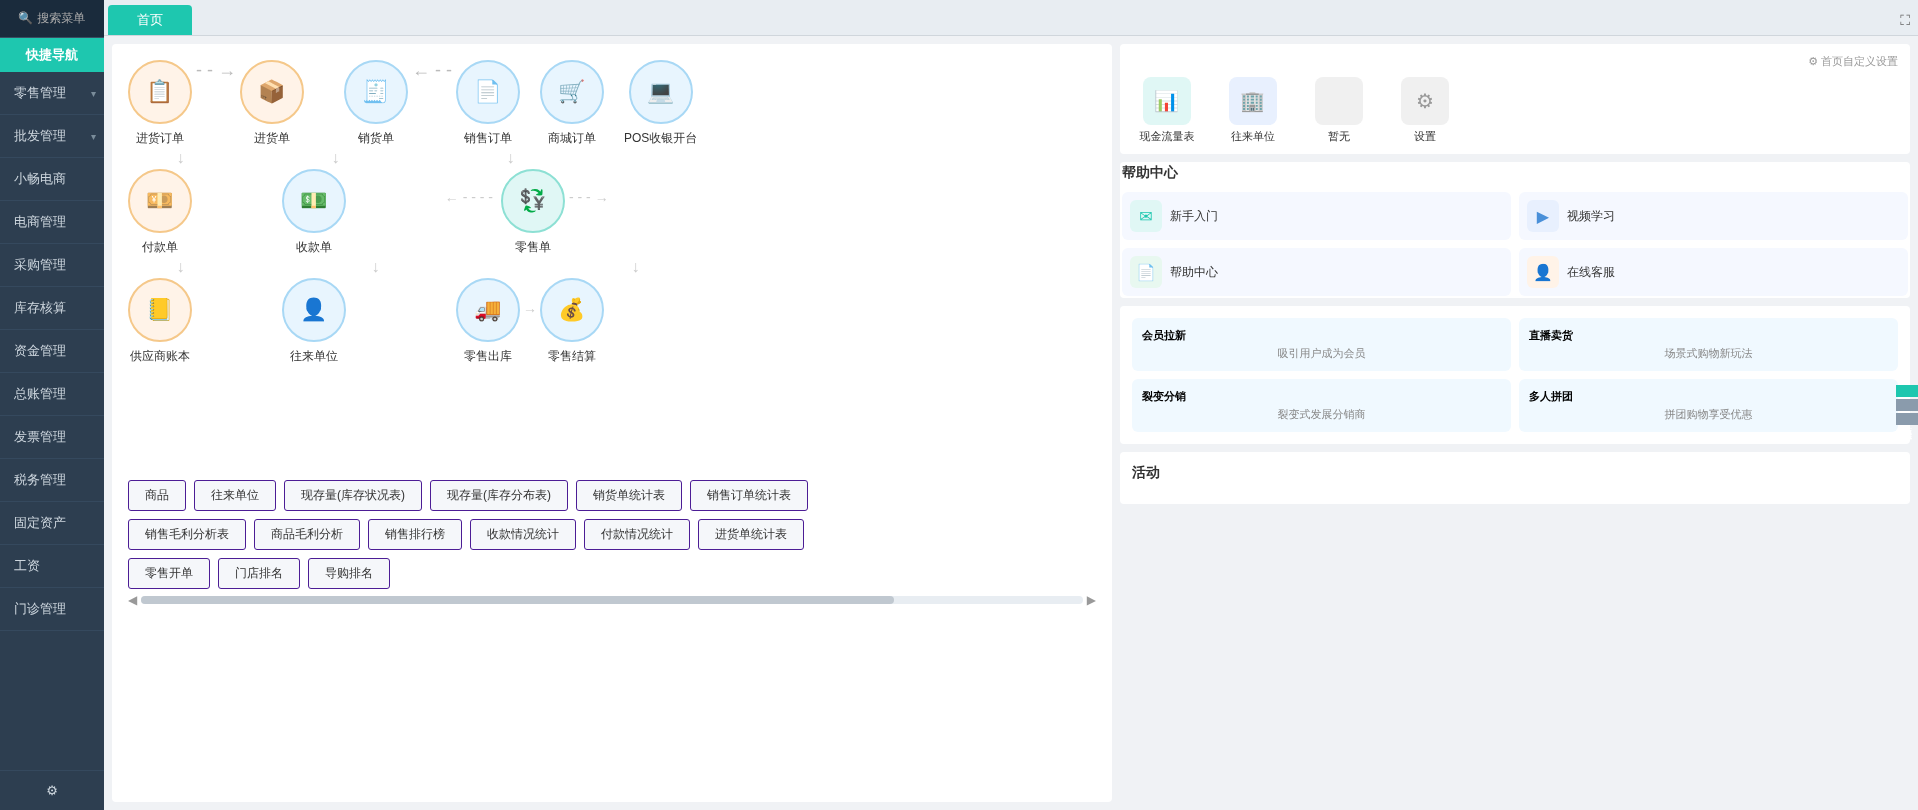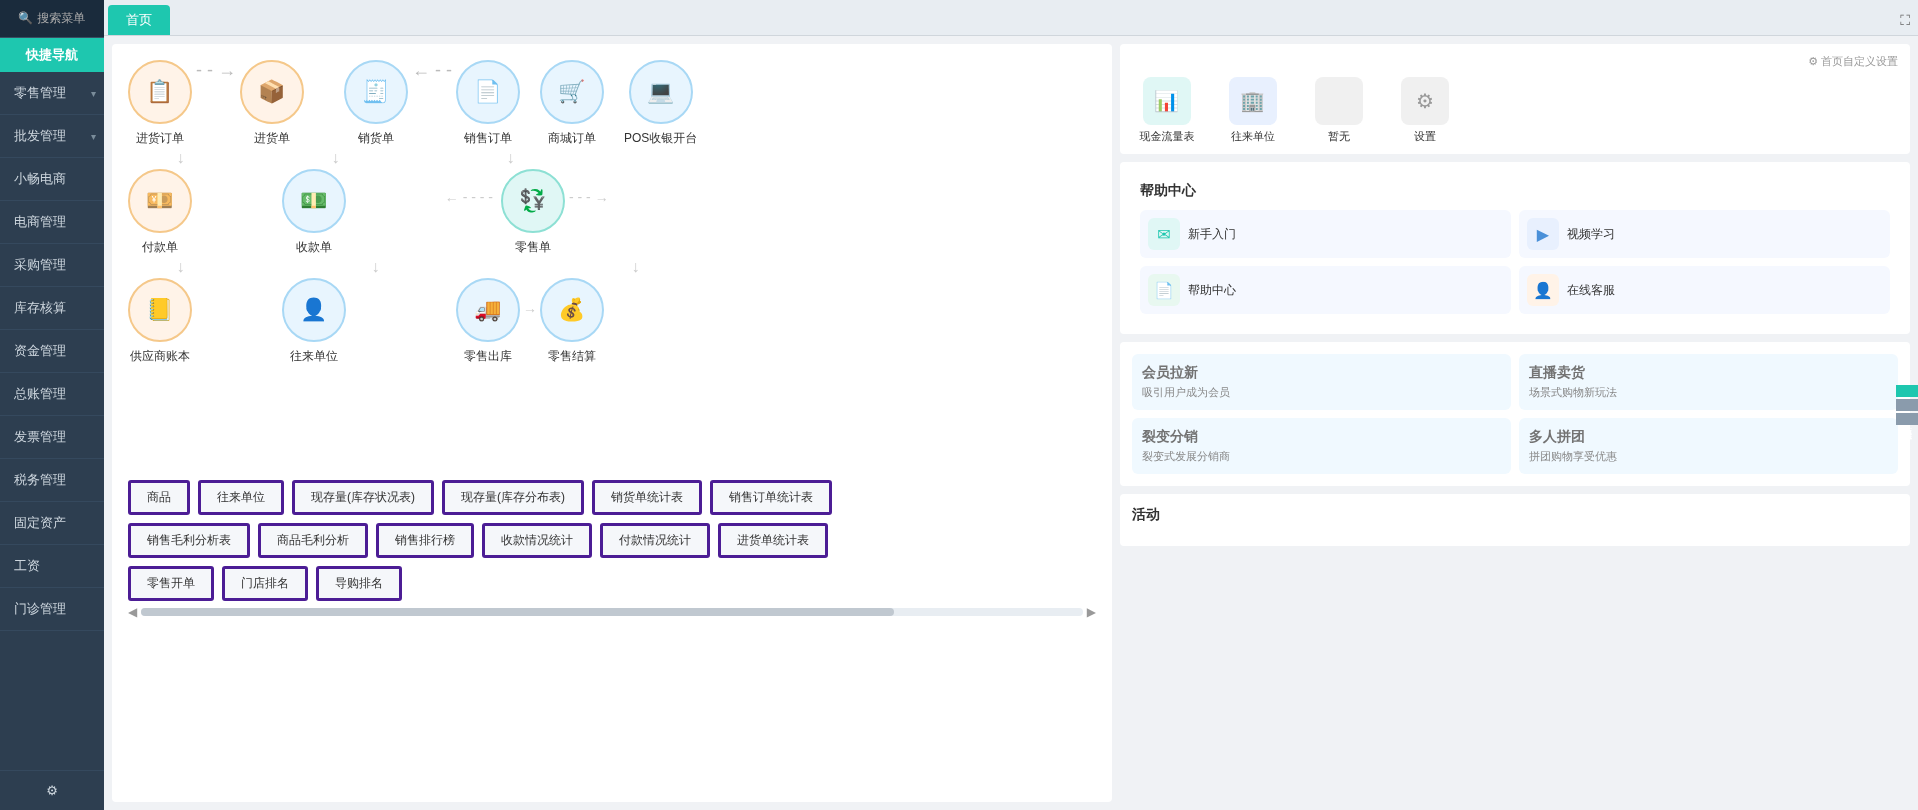--- a/index.html
+++ b/index.html
@@ -68,21 +68,21 @@
     
     .tab-bar {
       display: flex;
       background: #e8edf2;
       border-bottom: 1px solid #d0d6dc;
       height: 36px;
       align-items: flex-end;
       flex-shrink: 0;
     }
     .tab-item {
-      padding: 6px 18px;
+      padding: 6px 29px;
       background: #1ec7af;
       color: #fff;
       font-size: 13px;
       cursor: pointer;
       border-radius: 4px 4px 0 0;
       margin-left: 4px;
     }
     .expand-icon {
       margin-left: auto;
       margin-right: 8px;
@@ -142,21 +142,21 @@
       color: #333;
       margin-bottom: 10px;
     }
     .func-grid {
       display: flex;
       flex-wrap: wrap;
       gap: 8px;
     }
     .func-btn {
       background: #f5f7fa;
-      border: 3px solid #4c1d95;
+      border: 1px solid #4c1d95;
       border-radius: 3px;
       padding: 6px 16px;
       font-size: 12px;
       color: #333;
       cursor: pointer;
       white-space: nowrap;
     }
     .scroll-track {
       flex: 1;
       height: 8px;
@@ -222,21 +222,21 @@
     }
     .qi-teal { background: #e0f7f5; color: #1ec7af; }
     .qi-blue { background: #e8f0fe; color: #4a90d9; }
     .qi-gray { background: #f0f0f0; color: #999; }
     .qi-label { font-size: 11px; color: #333; text-align: right; }
 
     
     .help-section {
       background: #fff;
       border-radius: 4px;
-      padding: 20px;
+      padding: 2px;
     }
     .section-title {
       font-size: 14px;
       font-weight: bold;
       color: #333;
       margin-bottom: 10px;
     }
     .help-grid {
       display: grid;
       grid-template-columns: 1fr 1fr;
@@ -283,22 +283,22 @@
       display: grid;
       grid-template-columns: 1fr 1fr;
       gap: 8px;
     }
     .marketing-item {
       background: #f0f9ff;
       border-radius: 6px;
       padding: 10px;
       cursor: pointer;
     }
-    .marketing-item-title { font-size: 14px; font-weight: bold; color: #737373; margin-bottom: 3px; }
-    .marketing-item-desc { font-size: 11px; color: #888; }
+    .marketing-item-title { font-size: 11px; font-weight: bold; color: #000000; margin-bottom: 3px; }
+    .marketing-item-desc { font-size: 11px; color: #888; text-align: center; }
 
     
     .activity-section {
       background: #fff;
       border-radius: 4px;
       padding: 12px;
     }
 
     
     .float-btns {

